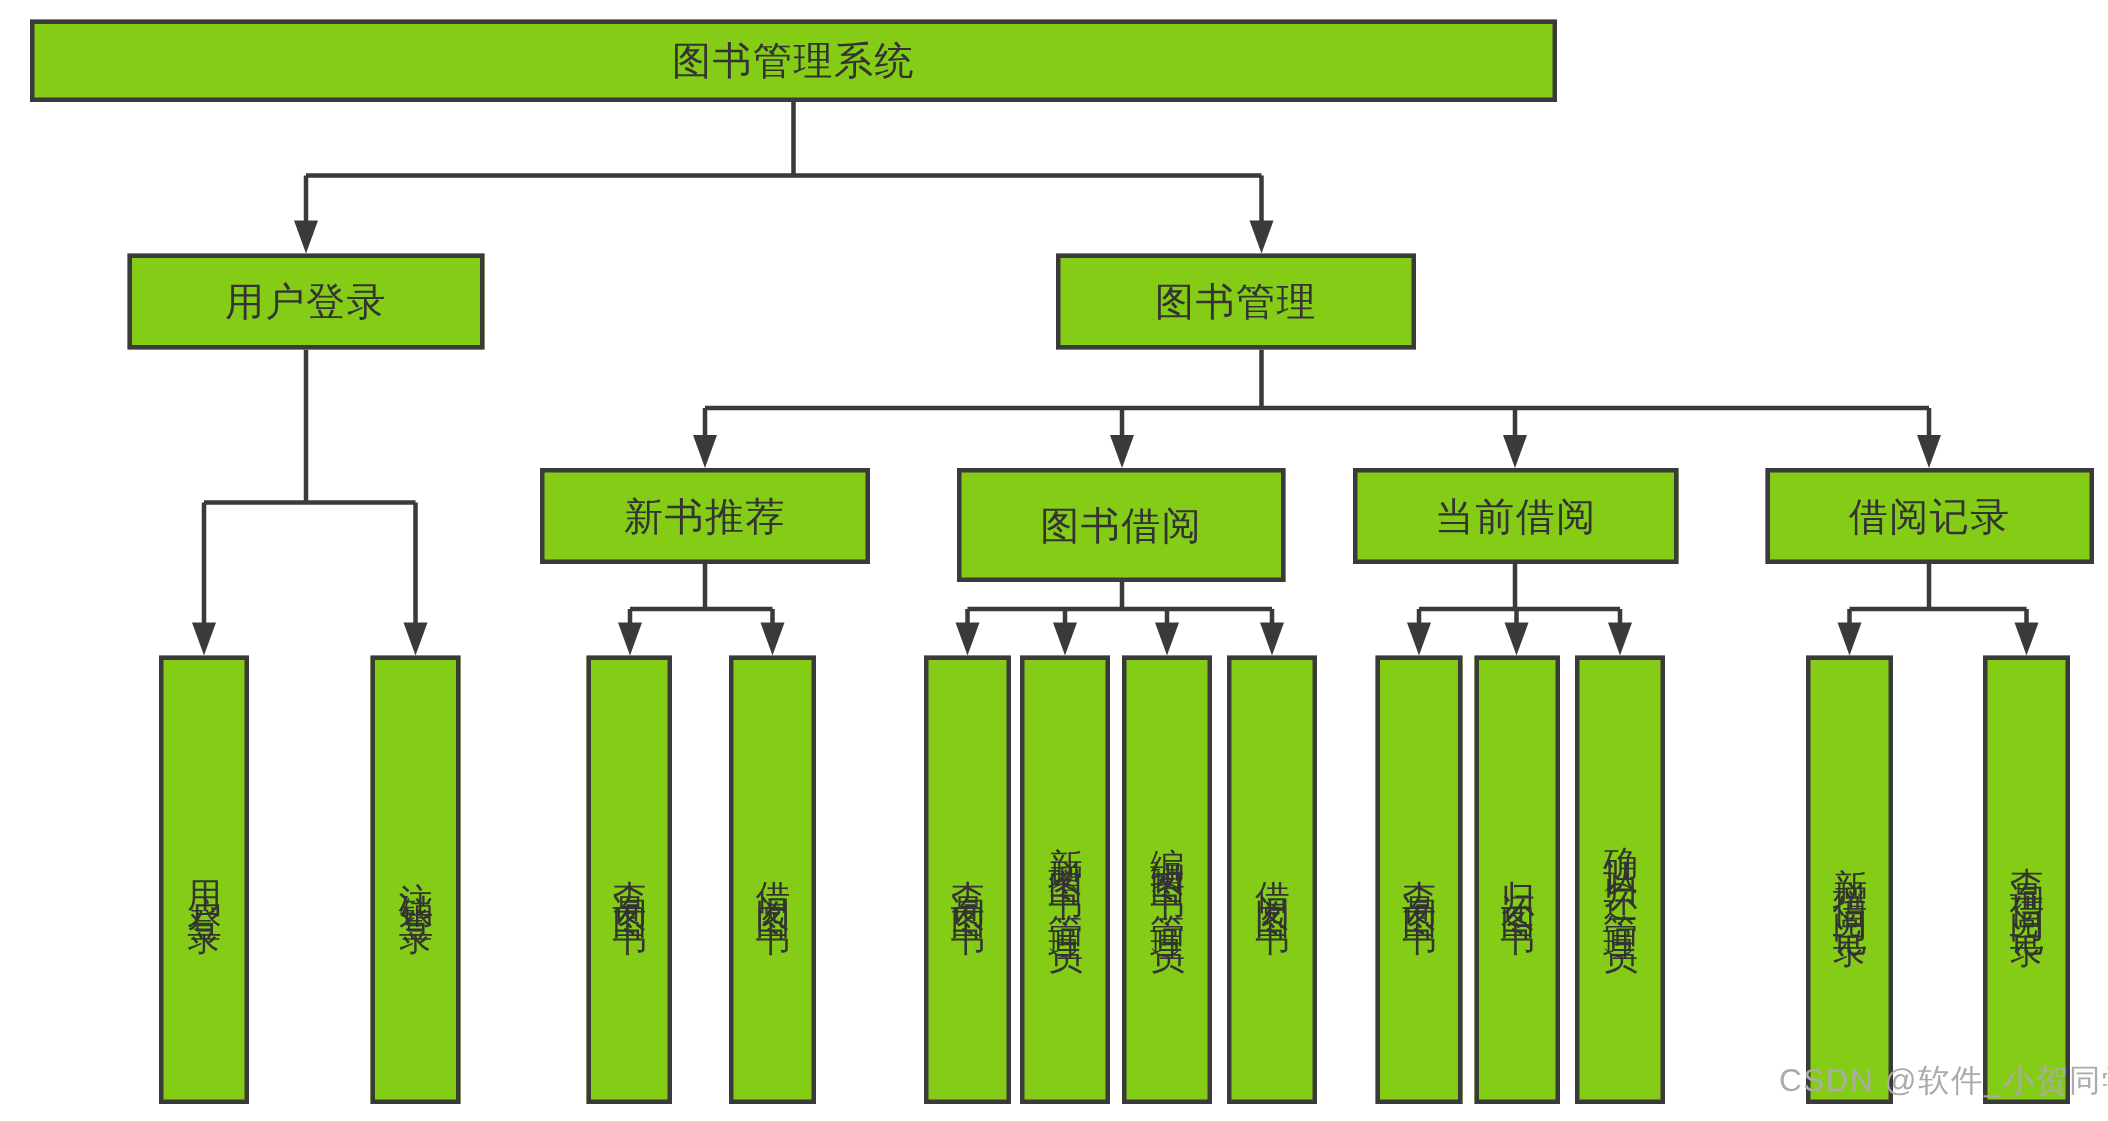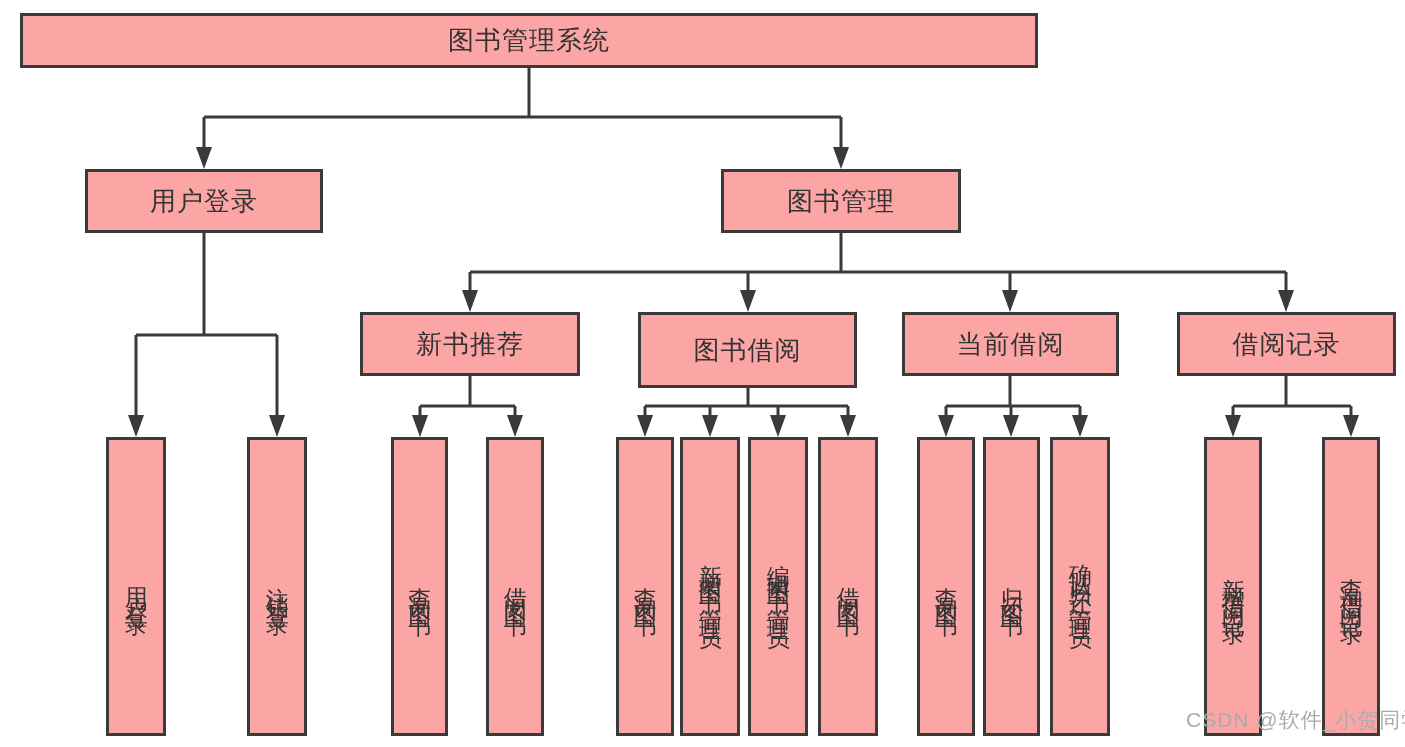--- a/index.html
+++ b/index.html
@@ -13,21 +13,21 @@
   }
   #connectors {
     position: absolute;
     left: 0; top: 0;
     z-index: 1;
   }
   .box {
     position: absolute;
     box-sizing: border-box;
     border: 3px solid #3a3a3a;
-    background: #fca5a5;
+    background: #84cc16;
     display: flex;
     align-items: center;
     justify-content: center;
     color: #333333;
     z-index: 2;
   }
   .h-label {
     font-size: 26px;
     letter-spacing: 1px;
     white-space: nowrap;
@@ -89,21 +89,21 @@
       <polygon points="1003,415 1019,415 1011,437"></polygon>
       <polygon points="1072,415 1088,415 1080,437"></polygon>
       <polygon points="1225,415 1241,415 1233,437"></polygon>
       <polygon points="1343,415 1359,415 1351,437"></polygon>
     </g>
   </svg>
 
   <div class="box h-label" style="left:20px; top:13px; width:1018px; height:55px;">图书管理系统</div>
 
   <div class="box h-label" style="left:85px; top:169px; width:238px; height:64px;">用户登录</div>
-  <div class="box h-label" style="left:721px; top:169px; width:240px; height:64px;">图书管理</div>
+  <div class="box h-label" style="left:704px; top:169px; width:240px; height:64px;">图书管理</div>
 
   <div class="box h-label" style="left:360px; top:312px; width:220px; height:64px;">新书推荐</div>
   <div class="box h-label" style="left:638px; top:312px; width:219px; height:76px;">图书借阅</div>
   <div class="box h-label" style="left:902px; top:312px; width:217px; height:64px;">当前借阅</div>
   <div class="box h-label" style="left:1177px; top:312px; width:219px; height:64px;">借阅记录</div>
 
   <div class="box leaf" style="left:106px; top:437px; width:60px; height:299px;">用户登录</div>
   <div class="box leaf" style="left:247px; top:437px; width:60px; height:299px;">注销登录</div>
 
   <div class="box leaf" style="left:391px; top:437px; width:57px; height:299px;">查询图书</div>

